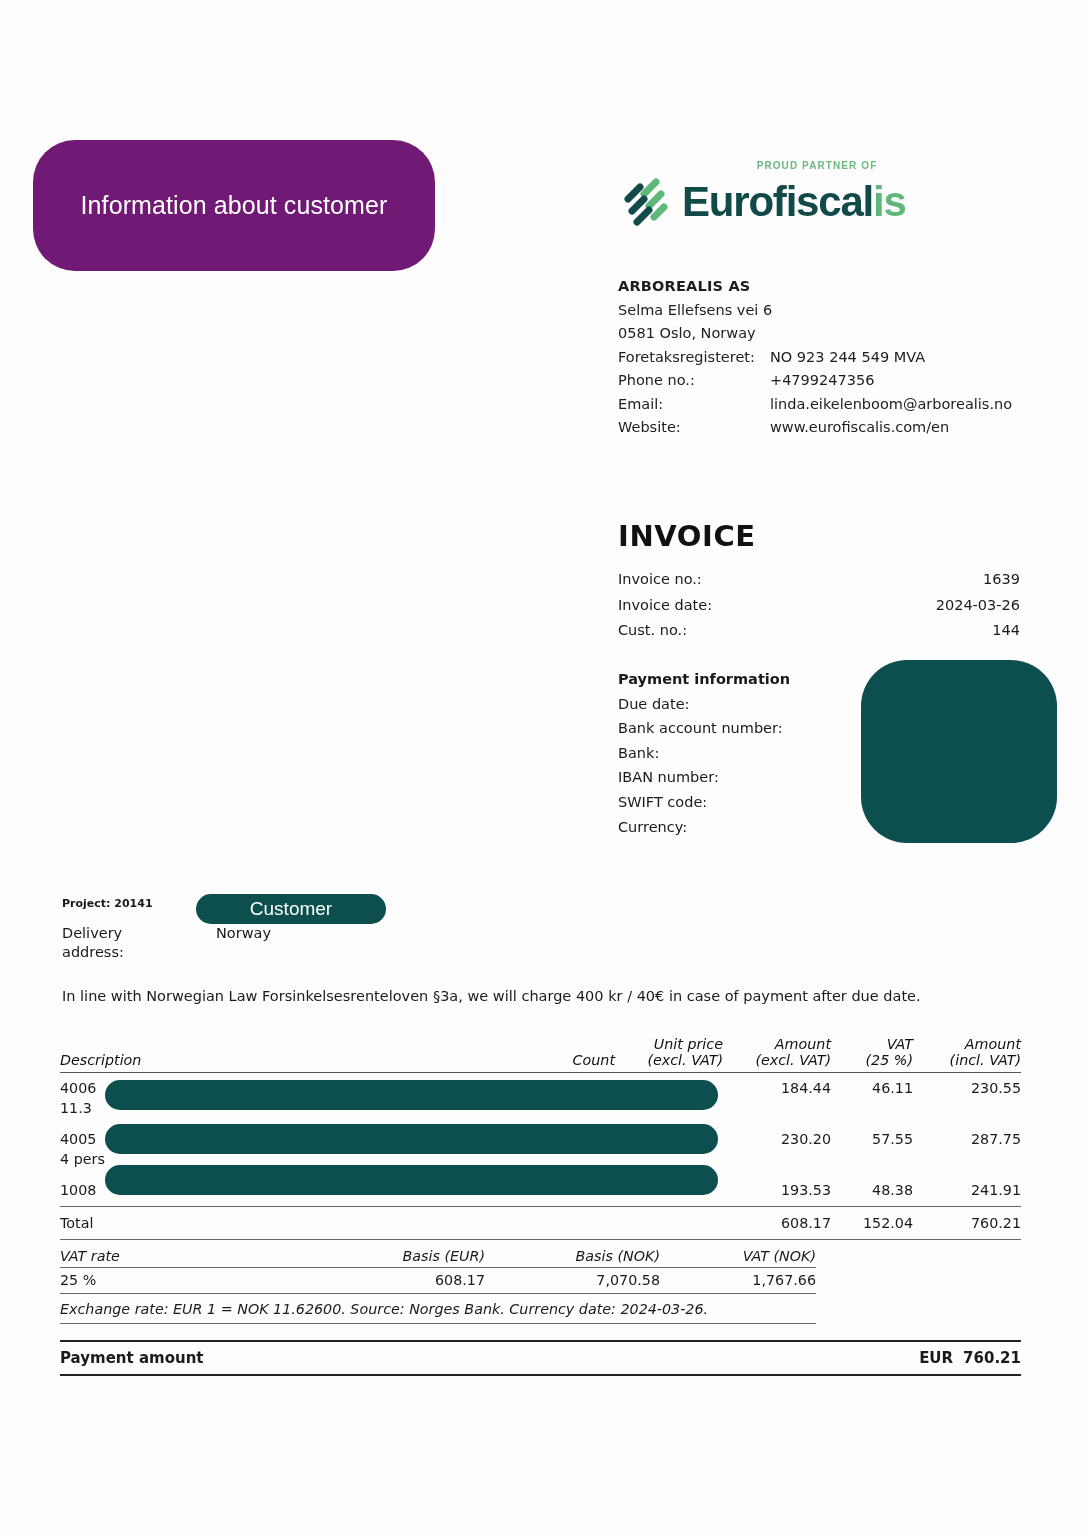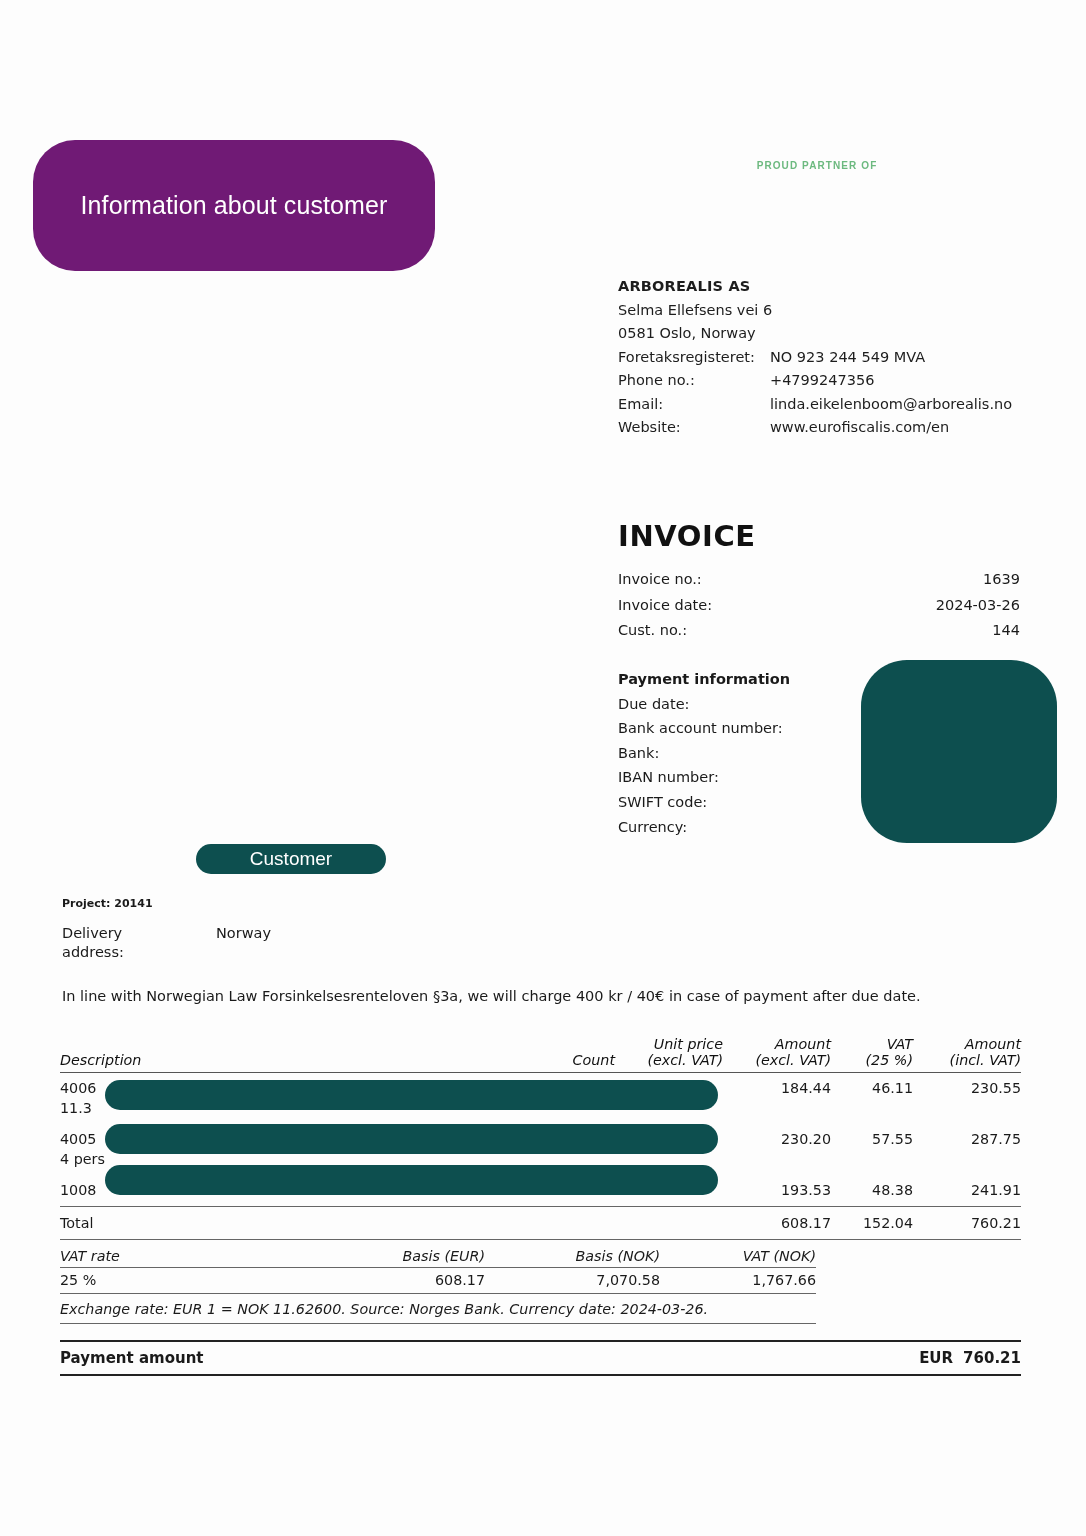--- a/index.html
+++ b/index.html
@@ -37,21 +37,21 @@
     align-items: center;
     justify-content: center;
     color: #ffffff;
     font-family: "Liberation Sans", sans-serif;
     font-size: 25px;
     letter-spacing: 0.1px;
   }
   .callout-customer {
     position: absolute;
     left: 196px;
-    top: 844px;
+    top: 894px;
     width: 190px;
     height: 30px;
     background: #0d4f4f;
     border-radius: 999px;
     display: flex;
     align-items: center;
     justify-content: center;
     color: #ffffff;
     font-family: "Liberation Sans", sans-serif;
     font-size: 19px;
@@ -269,20 +269,35 @@
 <body>
 
 <div id="page">
 
   <div class="callout-info">
     <span>Information about customer</span>
   </div>
 
   <div class="logo-wrap">
     <div class="proud-partner">PROUD PARTNER OF</div>
+    <div class="logo-row">
+      <span class="logo-mark">
+        <svg width="56" height="50" viewBox="0 0 56 50" xmlns="http://www.w3.org/2000/svg">
+          <g stroke-linecap="round">
+            <line x1="10" y1="22" x2="22" y2="10" stroke="#124a4a" stroke-width="7"></line>
+            <line x1="26" y1="17" x2="38" y2="5" stroke="#5fb87a" stroke-width="7"></line>
+            <line x1="14" y1="34" x2="26" y2="22" stroke="#124a4a" stroke-width="7"></line>
+            <line x1="31" y1="29" x2="43" y2="17" stroke="#5fb87a" stroke-width="7"></line>
+            <line x1="19" y1="45" x2="31" y2="33" stroke="#124a4a" stroke-width="7"></line>
+            <line x1="36" y1="40" x2="46" y2="30" stroke="#5fb87a" stroke-width="7"></line>
+          </g>
+        </svg>
+      </span>
+      <span class="logo-text"><span>Eurofiscal</span><span class="suffix">is</span></span>
+    </div>
   </div>
 
   <div class="company">
     <div class="name">ARBOREALIS AS</div>
     <div>Selma Ellefsens vei 6</div>
     <div>0581 Oslo, Norway</div>
     <div class="kv">
       <span class="k">Foretaksregisteret:</span>
       <span class="v">NO 923 244 549 MVA</span>
     </div>

